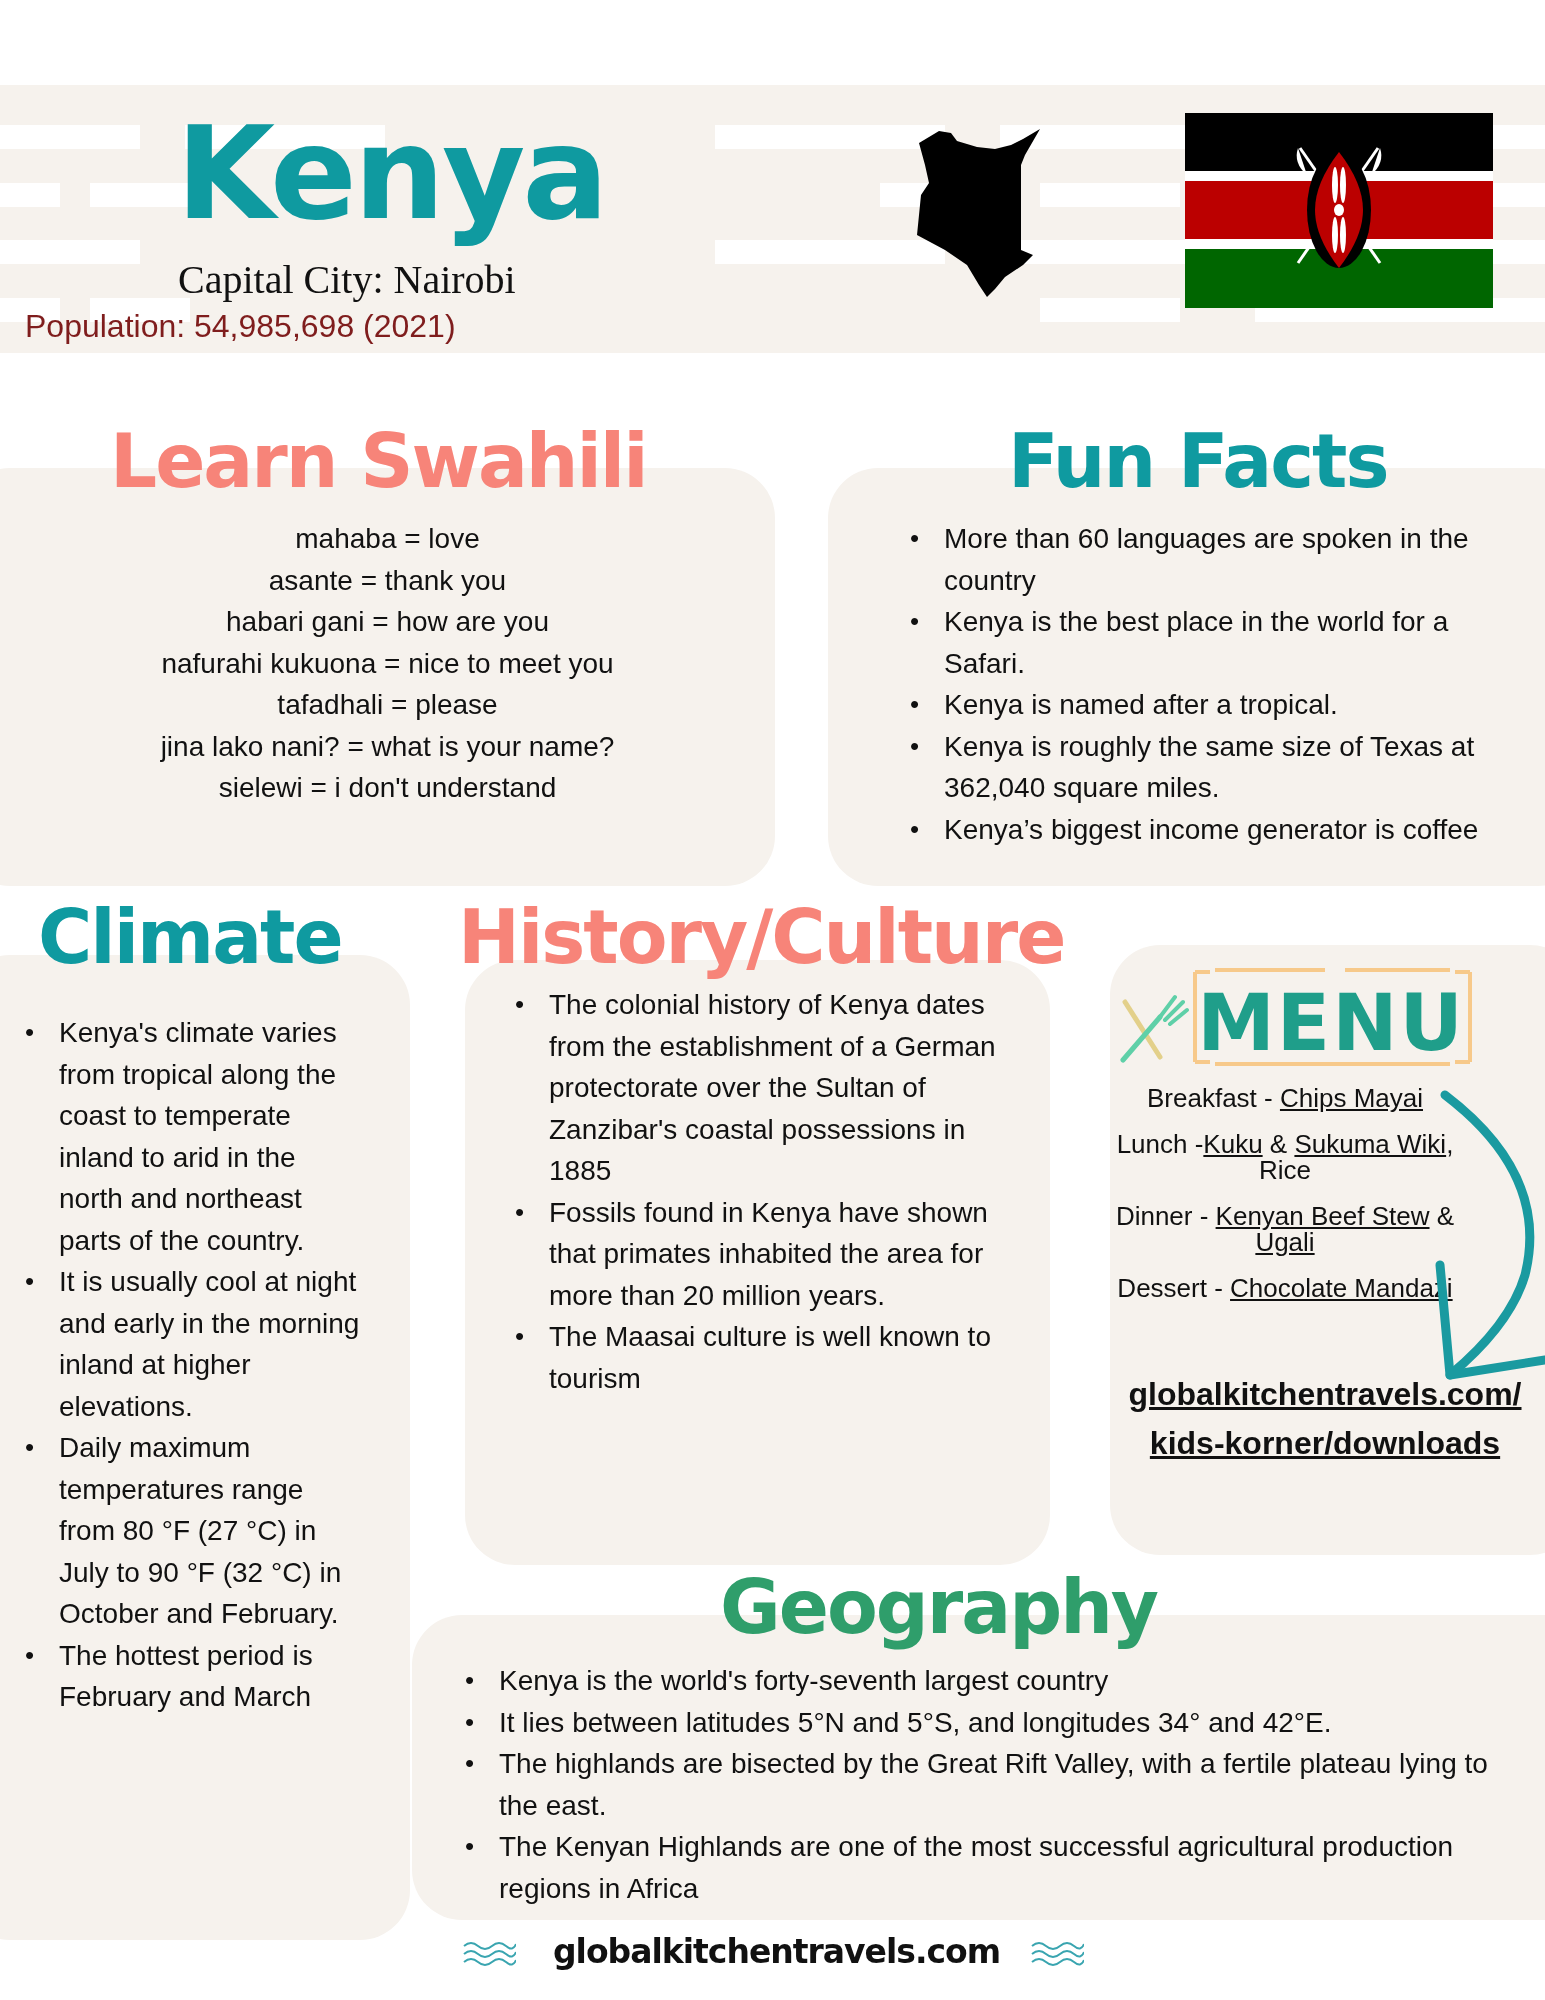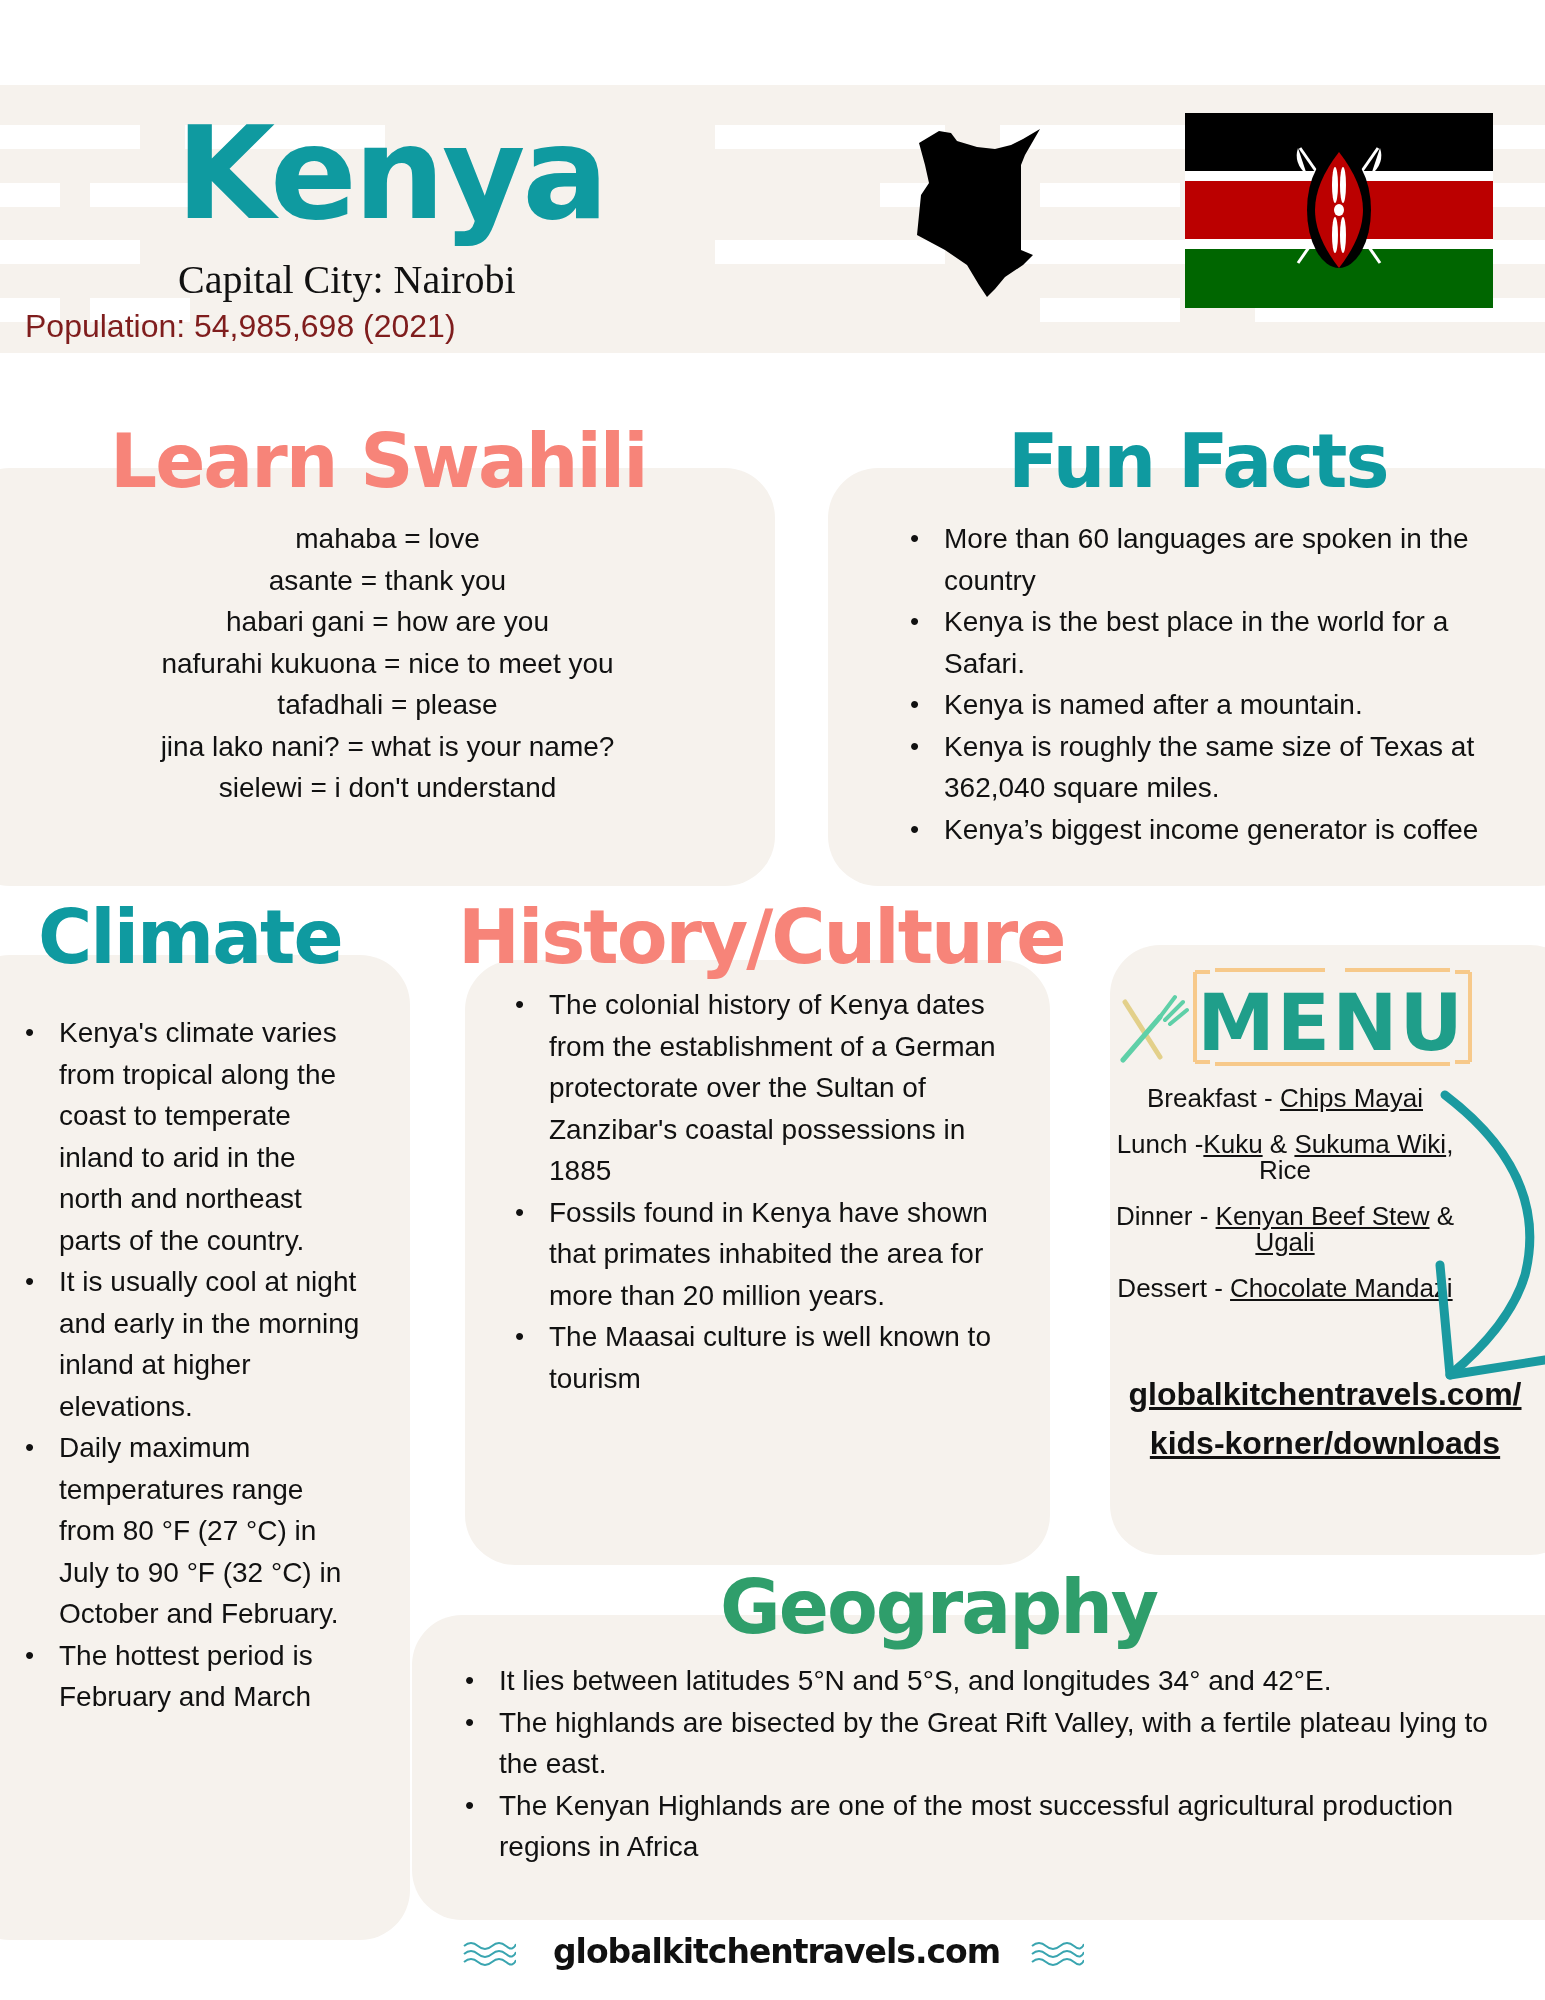--- a/index.html
+++ b/index.html
@@ -116,21 +116,21 @@
   <div>tafadhali = please</div>
   <div>jina lako nani? = what is your name?</div>
   <div>sielewi = i don't understand</div>
 </div>
 
 <div class="panel facts-panel"></div>
 <div class="h2 facts-title">Fun Facts</div>
 <ul class="facts-list bul">
   <li>More than 60 languages are spoken in the country</li>
   <li>Kenya is the best place in the world for a Safari.</li>
-  <li>Kenya is named after a mountain.</li>
+  <li>Kenya is named after a tropical.</li>
   <li>Kenya is roughly the same size of Texas at 362,040 square miles.</li>
   <li style="white-space:nowrap">Kenya’s biggest income generator is coffee</li>
 </ul>
 
 <div class="panel climate-panel"></div>
 <div class="h2 climate-title">Climate</div>
 <ul class="climate-list bul">
   <li>Kenya's climate varies from tropical along the coast to temperate inland to arid in the north and northeast parts of the country.</li>
   <li>It is usually cool at night and early in the morning inland at higher elevations.</li>
   <li>Daily maximum temperatures range from 80 °F (27 °C) in July to 90 °F (32 °C) in October and February.</li>
@@ -181,20 +181,21 @@
 </svg>
 
 <div class="menu-more">
   <div>globalkitchentravels.com/</div>
   <div>kids-korner/downloads</div>
 </div>
 
 <div class="panel geo-panel"></div>
 <div class="h2 geo-title">Geography</div>
 <ul class="geo-list bul">
+  <li>Kenya is the world's forty-seventh largest country</li>
   <li>It lies between latitudes 5°N and 5°S, and longitudes 34° and 42°E.</li>
   <li>The highlands are bisected by the Great Rift Valley, with a fertile plateau lying to the east.</li>
   <li>The Kenyan Highlands are one of the most successful agricultural production regions in Africa</li>
 </ul>
 
 <div class="footer">
   <svg class="wave" style="left:462px" viewBox="0 0 54 30">
     <path d="M2 8 Q9 2 16 8 T30 8 T44 8 T54 6" stroke="#3aa5b0" stroke-width="2" fill="none"></path>
     <path d="M2 16 Q9 10 16 16 T30 16 T44 16 T54 14" stroke="#3aa5b0" stroke-width="2" fill="none"></path>
     <path d="M2 24 Q9 18 16 24 T30 24 T44 24 T54 22" stroke="#3aa5b0" stroke-width="2" fill="none"></path>

